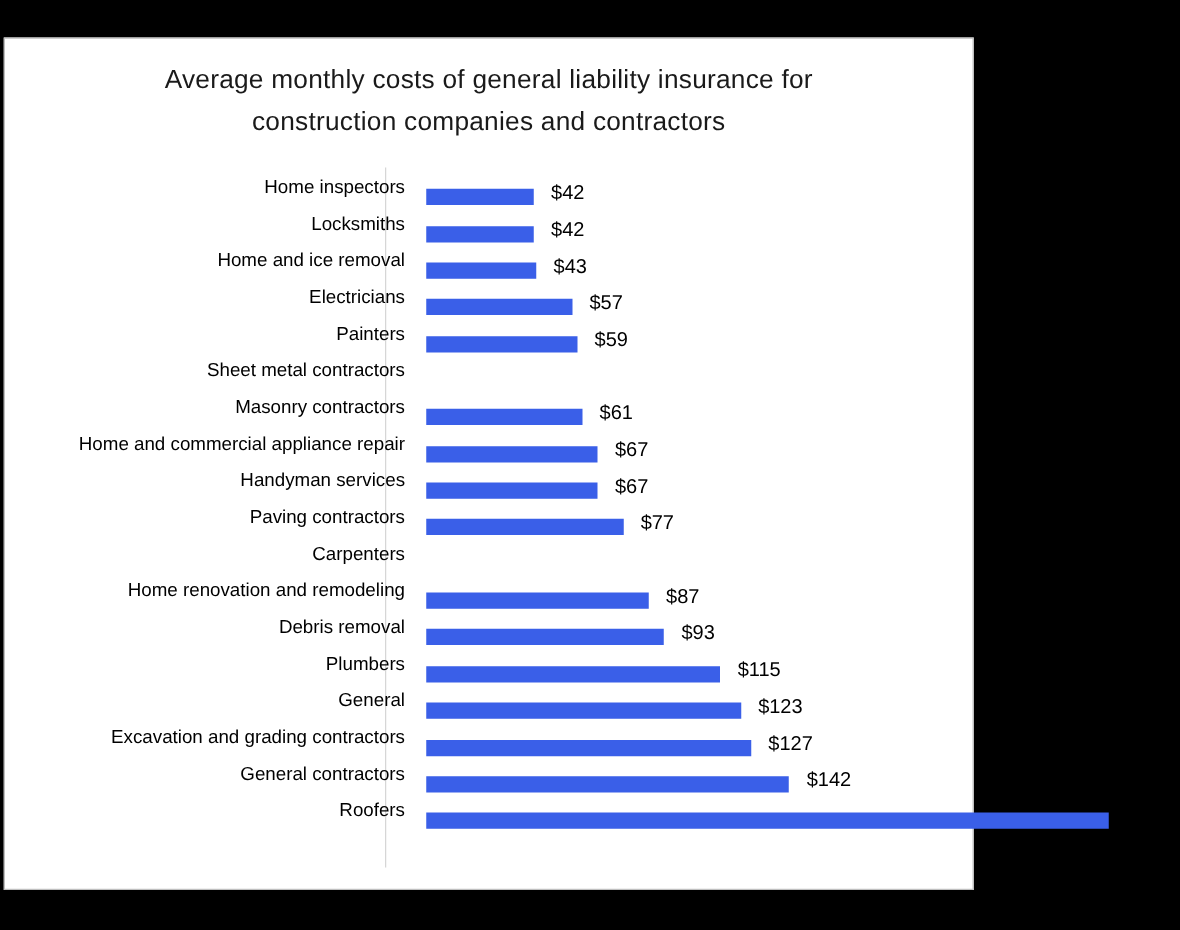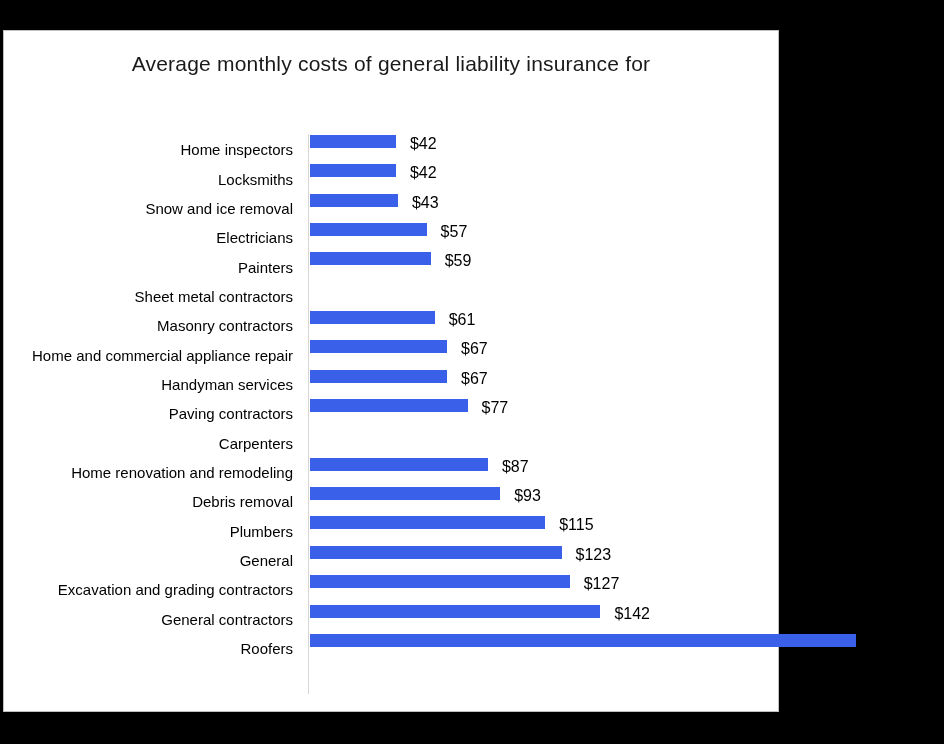--- a/index.html
+++ b/index.html
@@ -45,21 +45,21 @@
 
   .axis-line {
     position: absolute;
     left: 304px;
     top: -1px;
     width: 1px;
     height: 560px;
     background: #d6d6d6;
   }
 
-  .rows { position: relative; }
+  .rows { position: relative; padding-left: 31px; }
 
   .row {
     display: flex;
     align-items: center;
     height: 29.35px;
   }
 
   .cat-label {
     flex: none;
     width: 304px;
@@ -68,21 +68,21 @@
     font-size: 15px;
     color: #000000;
     white-space: nowrap;
   }
 
   .track {
     position: relative;
     flex: 1;
     height: 100%;
     display: flex;
-    align-items: flex-start;
+    align-items: flex-end;
     margin-left: 2px;
   }
 
   .bar {
     height: 13px;
     background: #3a5fe8;
     flex: none;
   }
 
   .val-label {
@@ -92,40 +92,41 @@
     white-space: nowrap;
   }
 </style>
 </head>
 <body>
 
 <div class="canvas">
   <div class="chart-panel">
     <div class="chart-title">
       <div>Average monthly costs of general liability insurance for</div>
+      <div>construction companies and contractors</div>
     </div>
     <div class="plot">
       <div class="axis-line"></div>
       <div class="rows" id="rows">
           <div class="row">
             <div class="cat-label">Home inspectors</div>
             <div class="track">
               <div class="bar" style="width: 85.9px; background: rgb(58, 95, 232);"></div>
               <div class="val-label">$42</div>
             </div>
           </div>
           <div class="row">
             <div class="cat-label">Locksmiths</div>
             <div class="track">
               <div class="bar" style="width: 85.9px; background: rgb(58, 95, 232);"></div>
               <div class="val-label">$42</div>
             </div>
           </div>
           <div class="row">
-            <div class="cat-label">Snow and ice removal</div>
+            <div class="cat-label">Home and ice removal</div>
             <div class="track">
               <div class="bar" style="width: 87.9px; background: rgb(58, 95, 232);"></div>
               <div class="val-label">$43</div>
             </div>
           </div>
           <div class="row">
             <div class="cat-label">Electricians</div>
             <div class="track">
               <div class="bar" style="width: 116.6px; background: rgb(58, 95, 232);"></div>
               <div class="val-label">$57</div>

